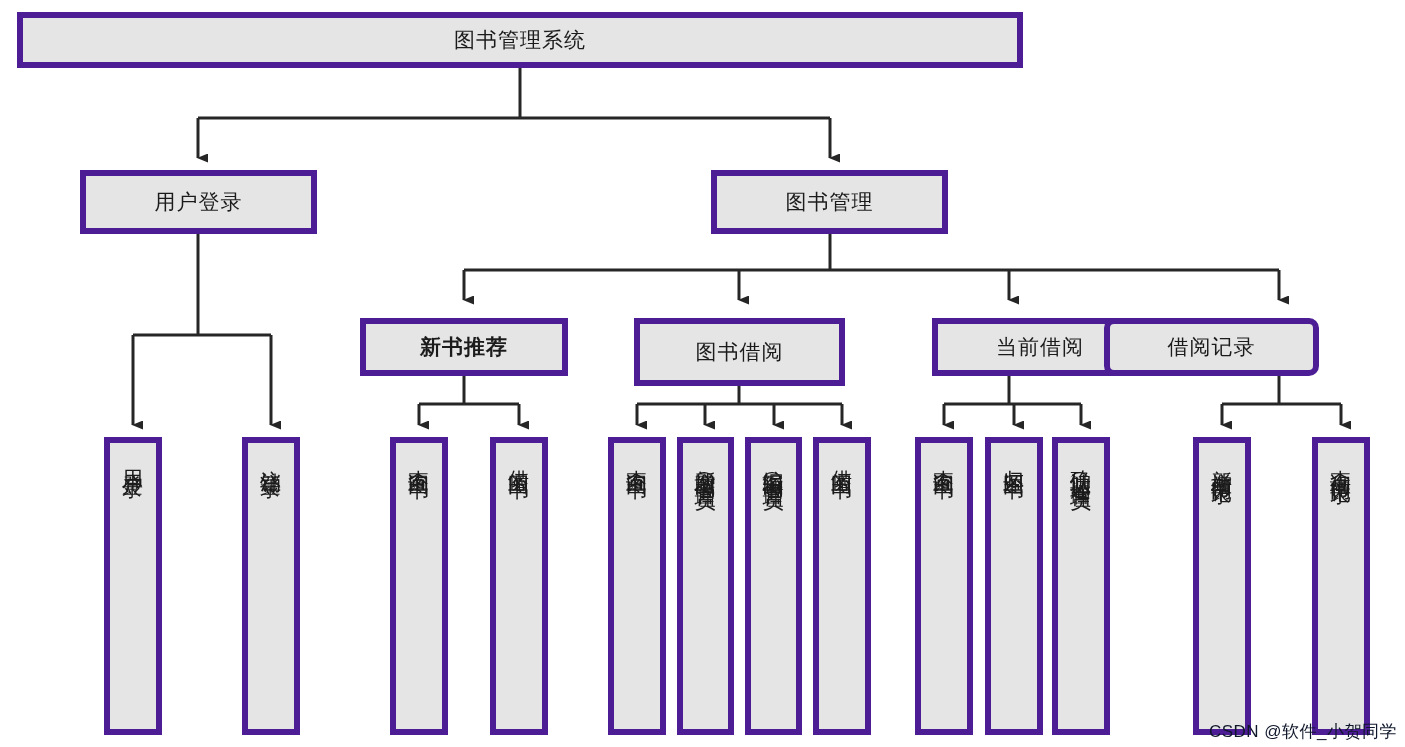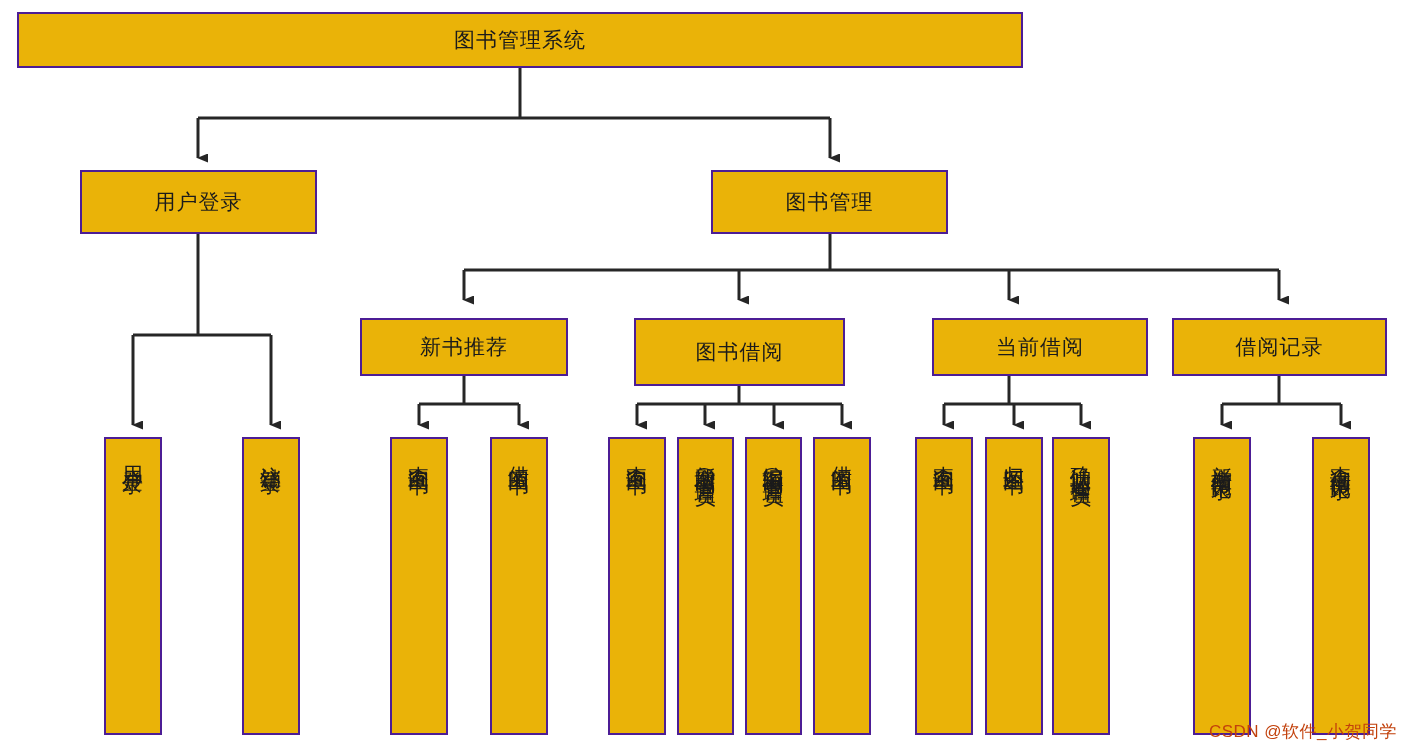--- a/index.html
+++ b/index.html
@@ -21,22 +21,22 @@
     position: absolute;
     left: 0;
     top: 0;
     width: 1405px;
     height: 747px;
     pointer-events: none;
   }
   .node {
     position: absolute;
     box-sizing: border-box;
-    background: #eab308;
-    border: 2px solid #4c1d95;
+    background: #e5e5e5;
+    border: 6px solid #4c1d95;
     display: flex;
     align-items: center;
     justify-content: center;
     color: #1b1b1b;
   }
   .node.horizontal {
     font-size: 21px;
     letter-spacing: 1px;
   }
   .node.vertical {
@@ -51,21 +51,21 @@
     line-height: 1.0;
     letter-spacing: 3px;
     white-space: nowrap;
     color: #1b1b1b;
   }
   .watermark {
     position: absolute;
     right: 8px;
     bottom: 4px;
     font-size: 17px;
-    color: #c2410c;
+    color: #0f172a;
     letter-spacing: 0.5px;
     white-space: nowrap;
   }
 </style>
 </head>
 <body>
 
 <div id="canvas">
 
   <svg class="wires" viewBox="0 0 1405 747">
@@ -122,30 +122,30 @@
     <span>图书管理系统</span>
   </div>
 
   <div class="node horizontal" style="left:80px; top:170px; width:237px; height:64px;">
     <span>用户登录</span>
   </div>
   <div class="node horizontal" style="left:711px; top:170px; width:237px; height:64px;">
     <span>图书管理</span>
   </div>
 
-  <div class="node horizontal" style="left:360px; top:318px; width:208px; height:58px;">
+  <div class="node horizontal" style="left:360px; top:318px; width:208px; height:58px;font-weight:bold;">
     <span>新书推荐</span>
   </div>
   <div class="node horizontal" style="left:634px; top:318px; width:211px; height:68px;">
     <span>图书借阅</span>
   </div>
   <div class="node horizontal" style="left:901px; top:318px; width:216px; height:58px;margin-left:31px;">
     <span>当前借阅</span>
   </div>
-  <div class="node horizontal" style="left:1172px; top:318px; width:215px; height:58px;">
+  <div class="node horizontal" style="left:1104px; top:318px; width:215px; height:58px;border-radius:10px;">
     <span>借阅记录</span>
   </div>
 
   <div class="node vertical" style="left:104px; top:437px; width:58px; height:298px;">
     <span class="vlabel">用户登录</span>
   </div>
   <div class="node vertical" style="left:242px; top:437px; width:58px; height:298px;">
     <span class="vlabel">注销登录</span>
   </div>
 

